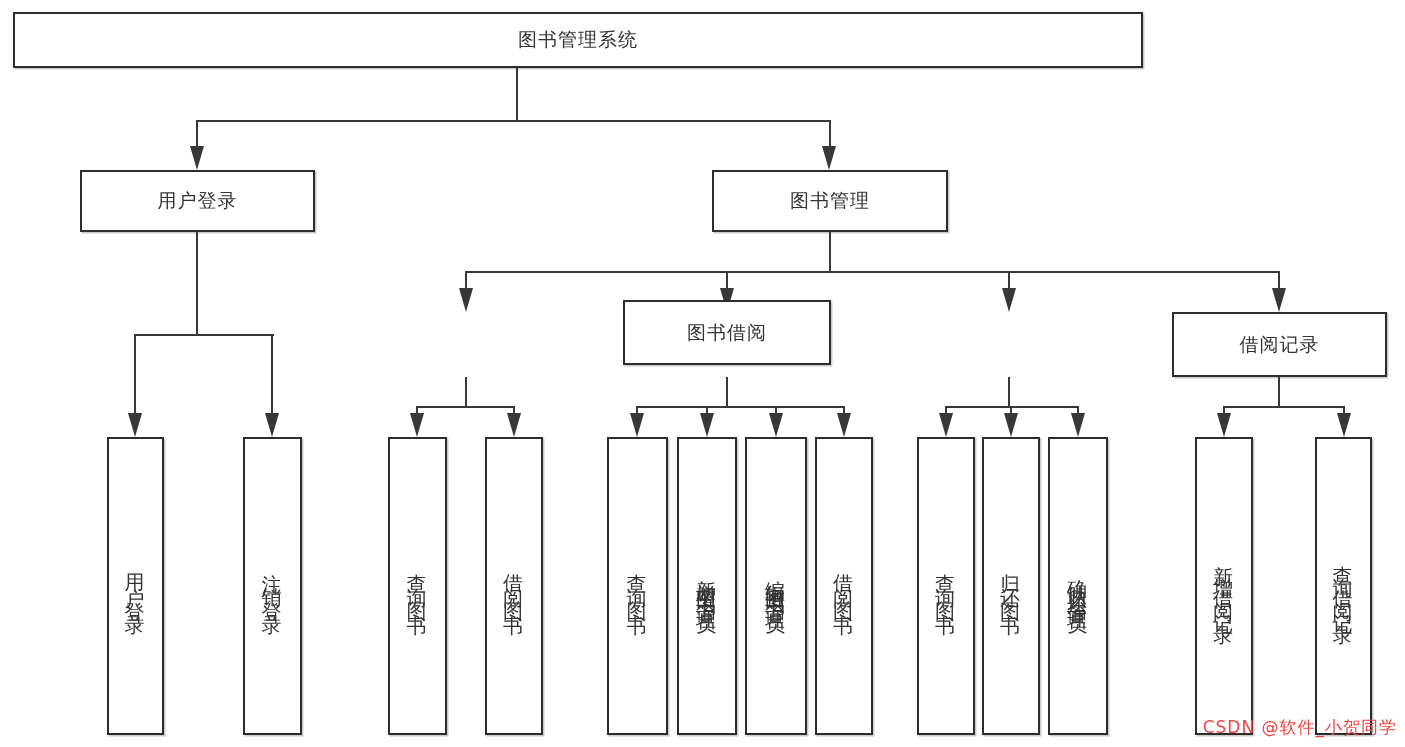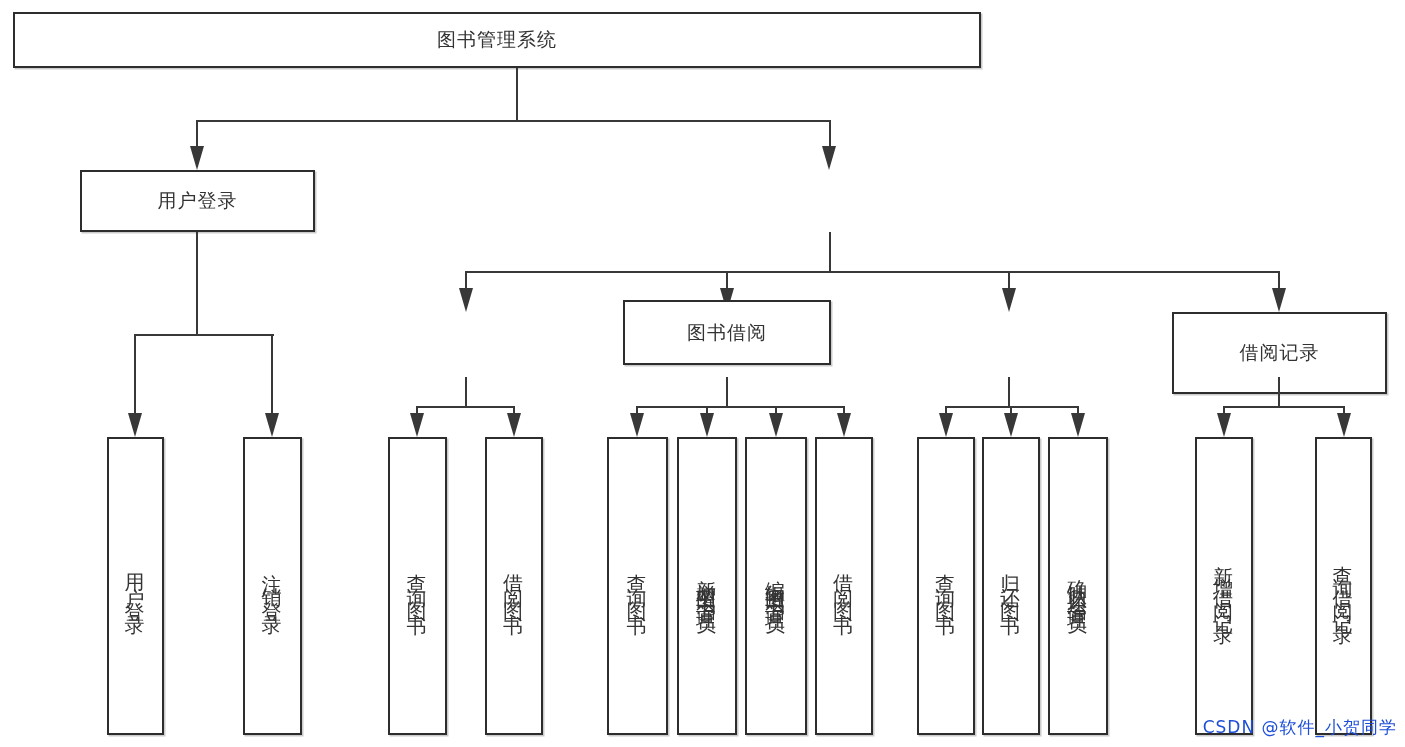--- a/index.html
+++ b/index.html
@@ -43,54 +43,55 @@
     border-left: 7px solid transparent;
     border-right: 7px solid transparent;
     border-top: 24px solid #383838;
   }
   
   .watermark {
     position: absolute;
     right: 8px;
     bottom: 8px;
     font-size: 17px;
-    color: #1d4ed8;
+    color: #ef4444;
     letter-spacing: 1px;
     white-space: nowrap;
   }
 </style>
 </head>
 <body>
 
 <div id="canvas">
 
-  <div class="box hbox" style="left:13px; top:12px; width:968px; height:56px;">图书管理系统</div>
+  <div class="box hbox" style="left:13px; top:12px; width:1130px; height:56px;">图书管理系统</div>
 
   <div class="ln" style="left:516px; top:68px; width:2px; height:54px;"></div>
   <div class="ln" style="left:196px; top:120px; width:635px; height:2px;"></div>
   <div class="ln" style="left:196px; top:120px; width:2px; height:28px;"></div>
   <div class="ln" style="left:829px; top:120px; width:2px; height:28px;"></div>
   <div class="arrow" style="left:190px; top:146px;"></div>
   <div class="arrow" style="left:822px; top:146px;"></div>
 
   <div class="box hbox" style="left:80px; top:170px; width:235px; height:62px;">用户登录</div>
+  <div class="box hbox" style="left:712px; top:170px; width:236px; height:62px;">图书管理</div>
 
   <div class="ln" style="left:829px; top:232px; width:2px; height:41px;"></div>
   <div class="ln" style="left:465px; top:271px; width:815px; height:2px;"></div>
   <div class="ln" style="left:465px; top:271px; width:2px; height:19px;"></div>
   <div class="ln" style="left:726px; top:271px; width:2px; height:19px;"></div>
   <div class="ln" style="left:1008px; top:271px; width:2px; height:19px;"></div>
   <div class="ln" style="left:1278px; top:271px; width:2px; height:19px;"></div>
   <div class="arrow" style="left:459px; top:288px;"></div>
   <div class="arrow" style="left:720px; top:288px;"></div>
   <div class="arrow" style="left:1002px; top:288px;"></div>
   <div class="arrow" style="left:1272px; top:288px;"></div>
 
   <div class="box hbox" style="left:623px; top:300px; width:208px; height:65px;">图书借阅</div>
-  <div class="box hbox" style="left:1172px; top:312px; width:215px; height:82px;">借阅记录</div>
+  <div class="box hbox" style="left:1172px; top:312px; width:215px; height:65px;">借阅记录</div>
 
   <div class="ln" style="left:196px; top:232px; width:2px; height:104px;"></div>
   <div class="ln" style="left:134px; top:334px; width:140px; height:2px;"></div>
   <div class="ln" style="left:134px; top:334px; width:2px; height:82px;"></div>
   <div class="ln" style="left:271px; top:334px; width:2px; height:82px;"></div>
   <div class="arrow" style="left:128px; top:413px;"></div>
   <div class="arrow" style="left:265px; top:413px;"></div>
 
   <div class="ln" style="left:465px; top:377px; width:2px; height:31px;"></div>
   <div class="ln" style="left:416px; top:406px; width:99px; height:2px;"></div>

